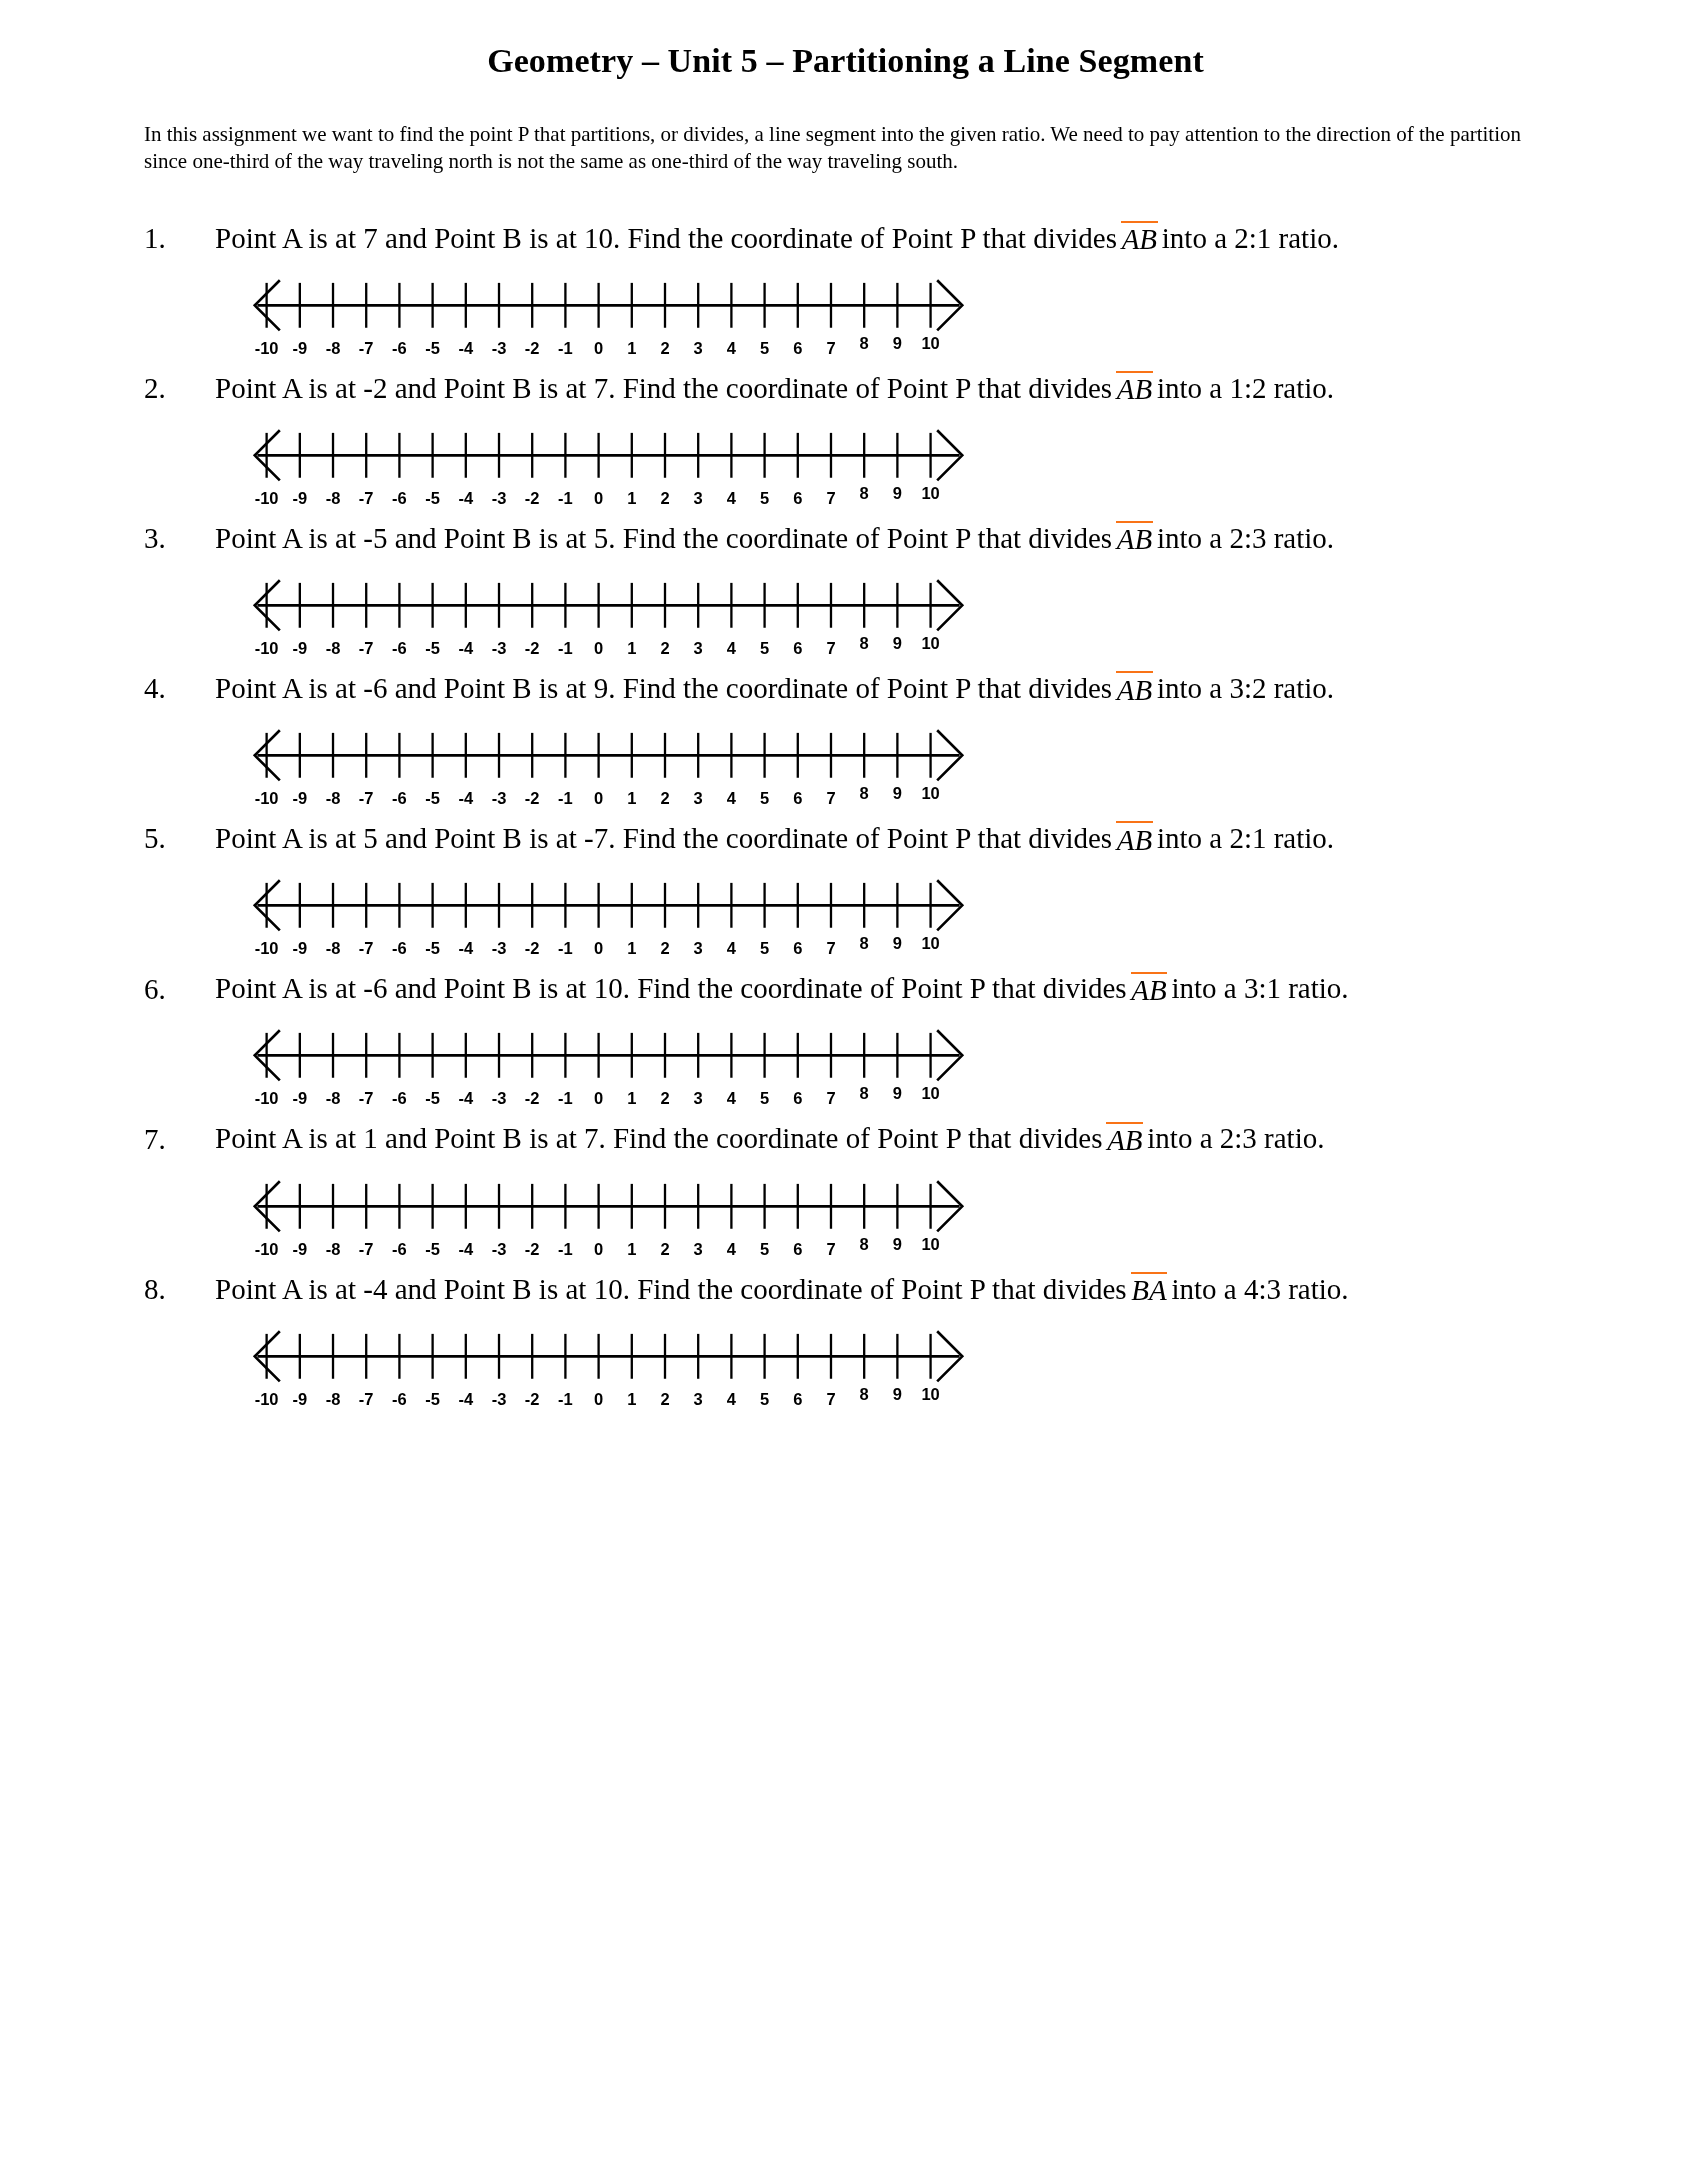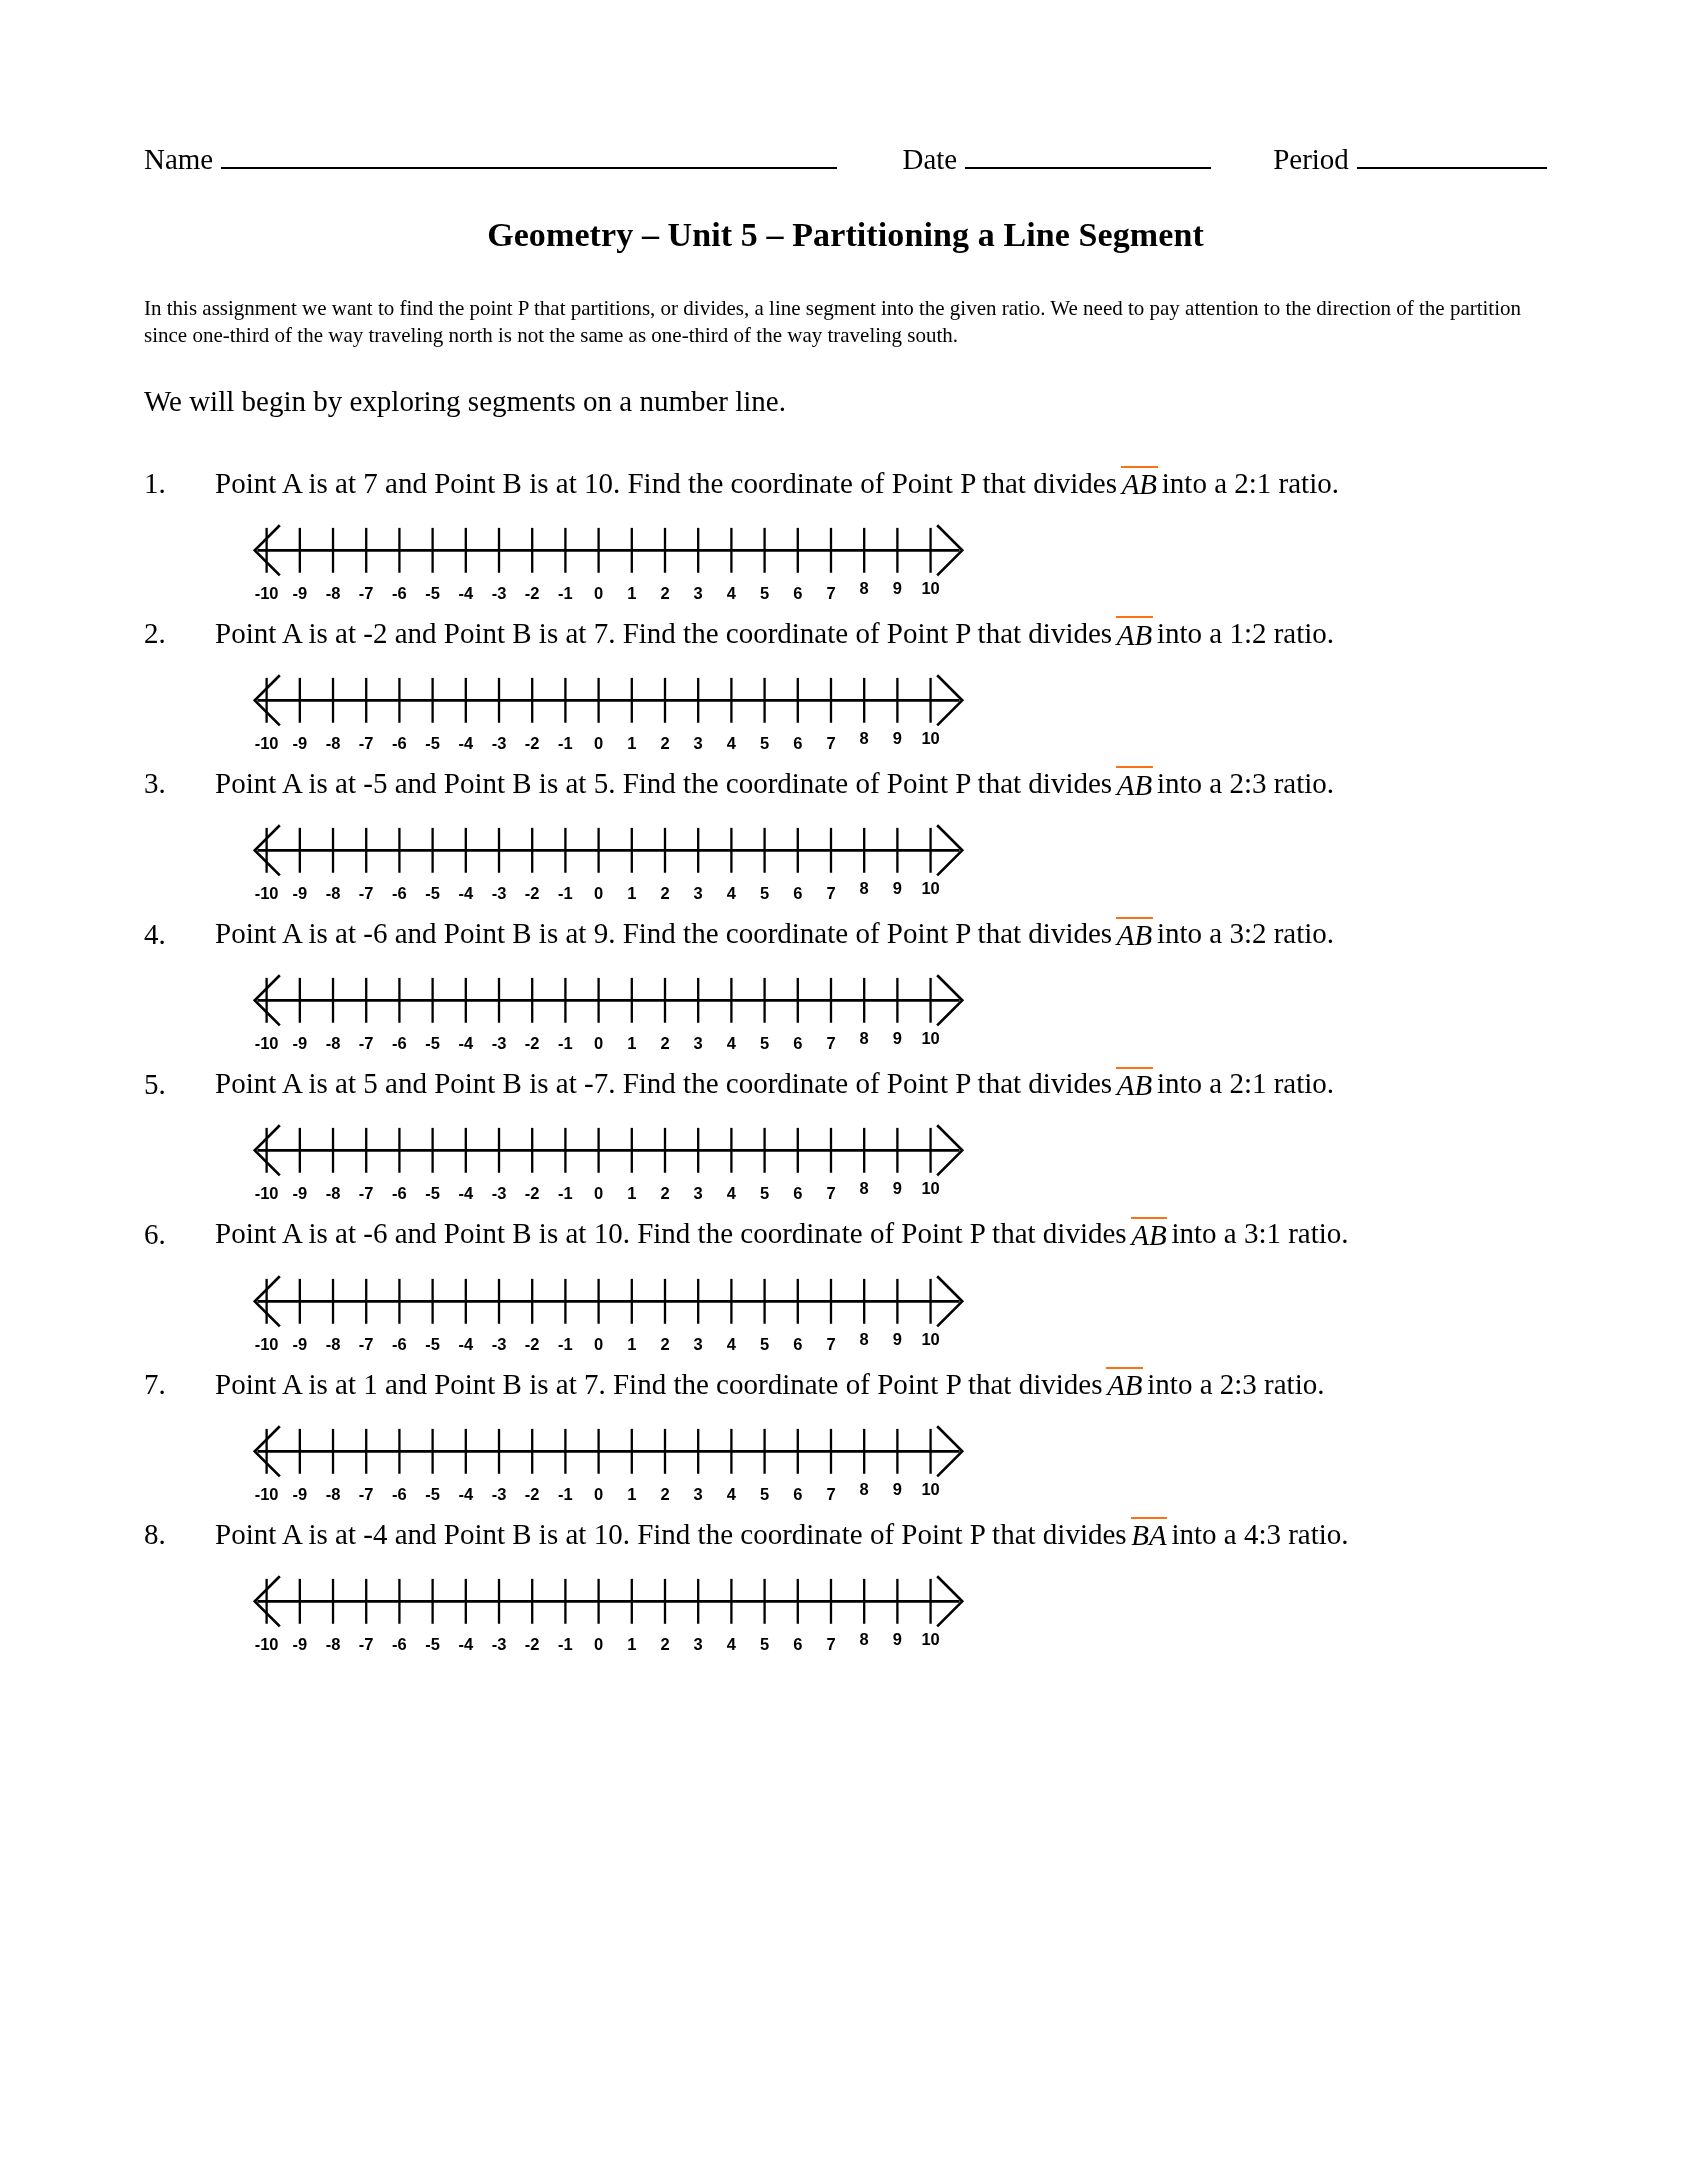--- a/index.html
+++ b/index.html
@@ -116,35 +116,24 @@
   .numline {
     display: block;
   }
 </style>
 </head>
 <body>
 
 <div class="page">
   <div class="content">
 
-    <div class="header-row">
-      <span class="field-label">Name</span>
-      <span class="rule rule-name"></span>
-      <span class="spacer-date"></span>
-      <span class="field-label">Date</span>
-      <span class="rule rule-date"></span>
-      <span class="spacer-period"></span>
-      <span class="field-label">Period</span>
-      <span class="rule rule-period"></span>
-    </div>
 
     <div class="title">Geometry – Unit 5 – Partitioning a Line Segment</div>
 
     <div class="intro">In this assignment we want to find the point P that partitions, or divides, a line segment into the given ratio.  We need to pay attention to the direction of the partition since one-third of the way traveling north is not the same as one-third of the way traveling south.</div>
-    <div class="intro-2">We will begin by exploring segments on a number line.</div>
 
     <div class="problems">
         <div class="problem">
           <div class="problem-text">
             <span class="prob-num">1.</span>
             <span class="prob-body"><span>Point A is at 7 and Point B is at 10.  Find the coordinate of Point P that divides</span><span class="seg">AB</span><span>into a 2:1 ratio.</span></span>
           </div>
           <div class="numline-wrap">
             <svg class="numline" width="781" height="99" viewBox="0 0 1180 150" xmlns="http://www.w3.org/2000/svg">
               <line x1="58" y1="52" x2="1122" y2="52" stroke="#000000" stroke-width="4"></line>

